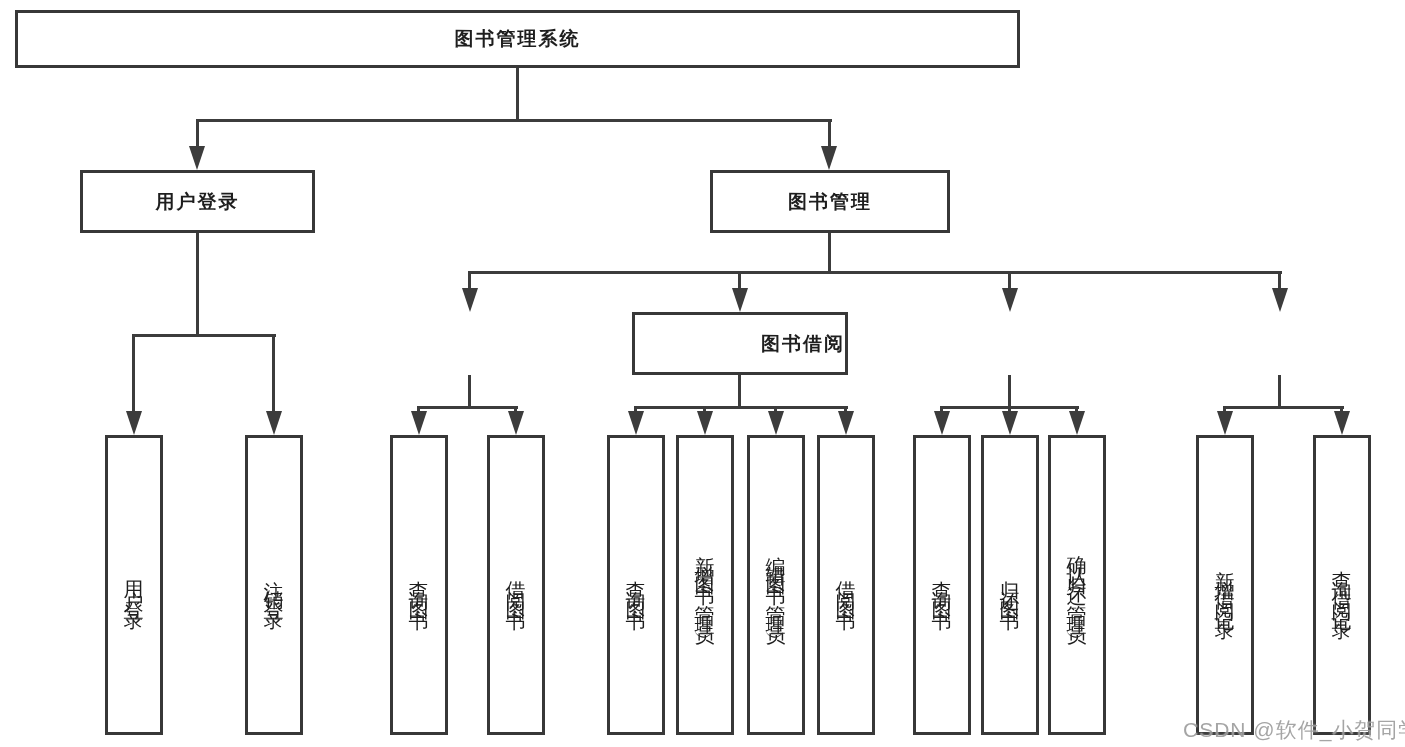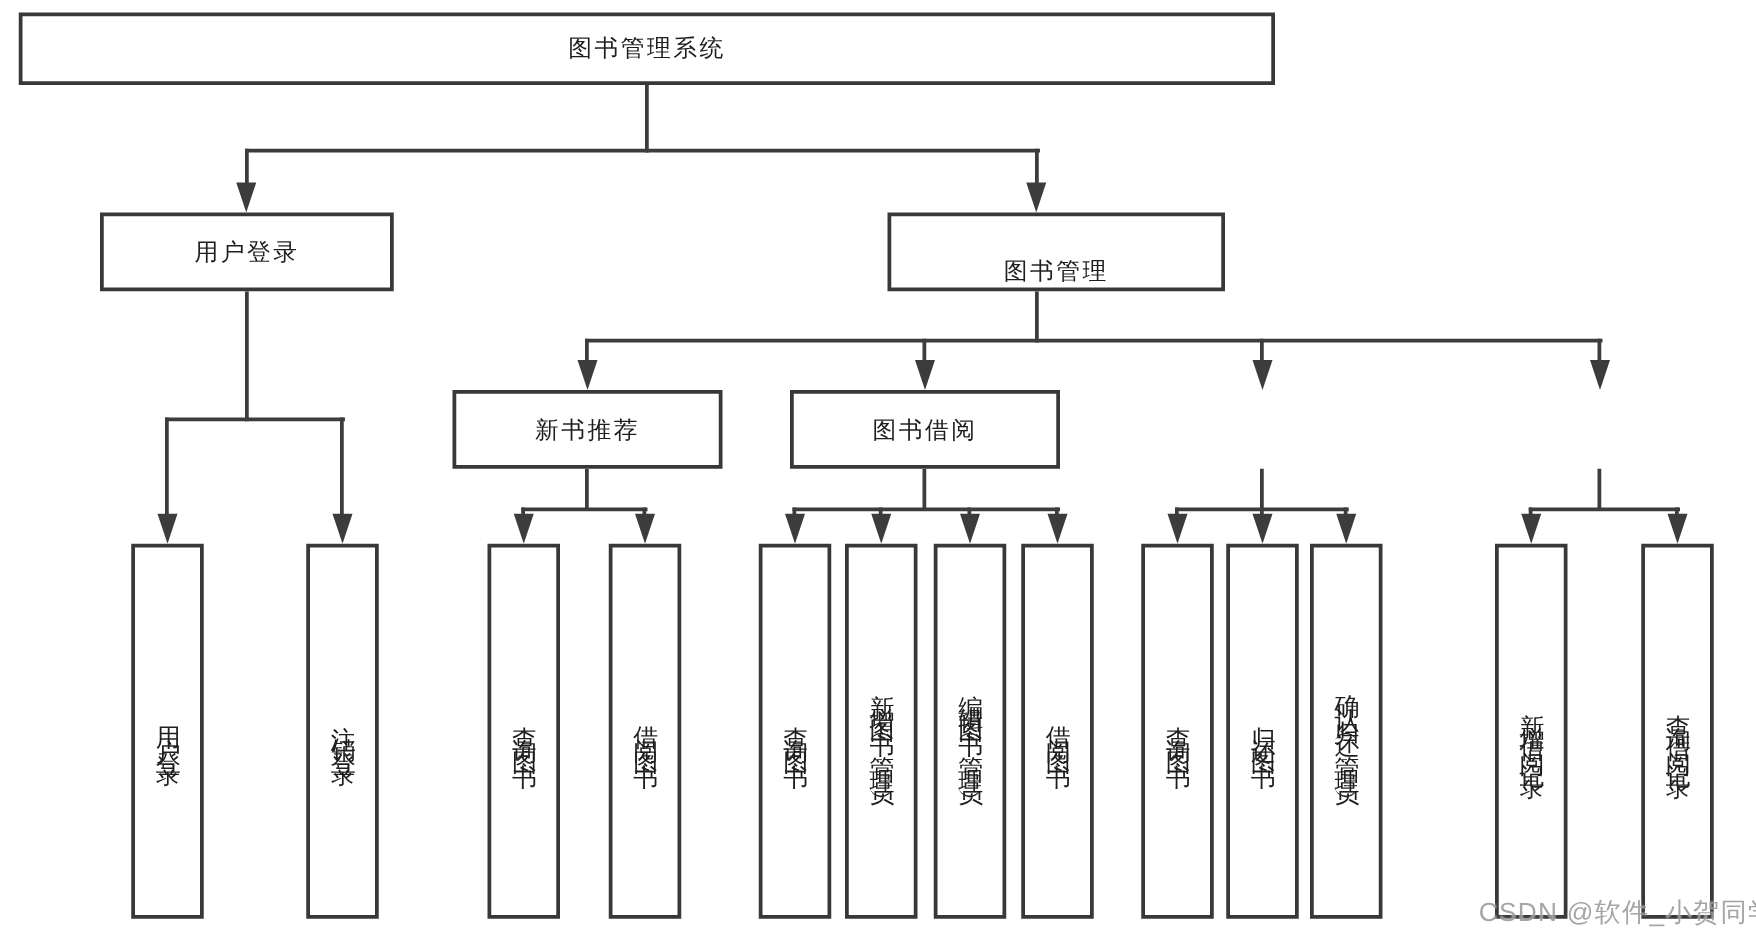--- a/index.html
+++ b/index.html
@@ -15,21 +15,21 @@
   .canvas{position:relative;width:1405px;height:747px;background:var(--fill);overflow:hidden;}
 
   
   .node{
     position:absolute;
     background:var(--fill);
     border:3px solid var(--border);
     display:flex;align-items:center;justify-content:center;
     text-align:center;
   }
-  .hnode span{font-size:19px;letter-spacing:2px;color:var(--text);}
+  .hnode span{font-size:19px;letter-spacing:2px;color:var(--text);font-weight:bold;}
   .root{left:15px;top:10px;width:1005px;height:58px;}
   .leaf{top:435px;width:58px;height:300px;}
   .leaf span{
     writing-mode:vertical-rl;
     font-size:20px;
     letter-spacing:10px;
     line-height:1;
     color:var(--text);
     white-space:nowrap;
   }
@@ -114,28 +114,25 @@
   <div class="cline" style="left:1340px;top:406px;width:3px;height:8px;"></div>
   <div class="arrow" style="left:1334px;top:411px;"></div>
 
   <div class="node hnode root">
     <span>图书管理系统</span>
   </div>
 
   <div class="node hnode" style="left:80px;top:170px;width:235px;height:63px;">
     <span>用户登录</span>
   </div>
-  <div class="node hnode" style="left:710px;top:170px;width:270px;height:63px;align-items:flex-end;">
+  <div class="node hnode" style="left:710px;top:170px;width:240px;height:63px;">
     <span>图书管理</span>
   </div>
 
-  <div class="node hnode" style="left:362px;top:312px;width:216px;height:63px;">
-    <span>新书推荐</span>
-  </div>
-  <div class="node hnode" style="left:632px;top:312px;width:216px;height:63px;">
+  <div class="node hnode" style="left:632px;top:312px;width:216px;height:63px;justify-content:flex-end;">
     <span>图书借阅</span>
   </div>
 
   <div class="node leaf" style="left:105px;">
     <span>用户登录</span>
   </div>
   <div class="node leaf" style="left:245px;">
     <span>注销登录</span>
   </div>
 

